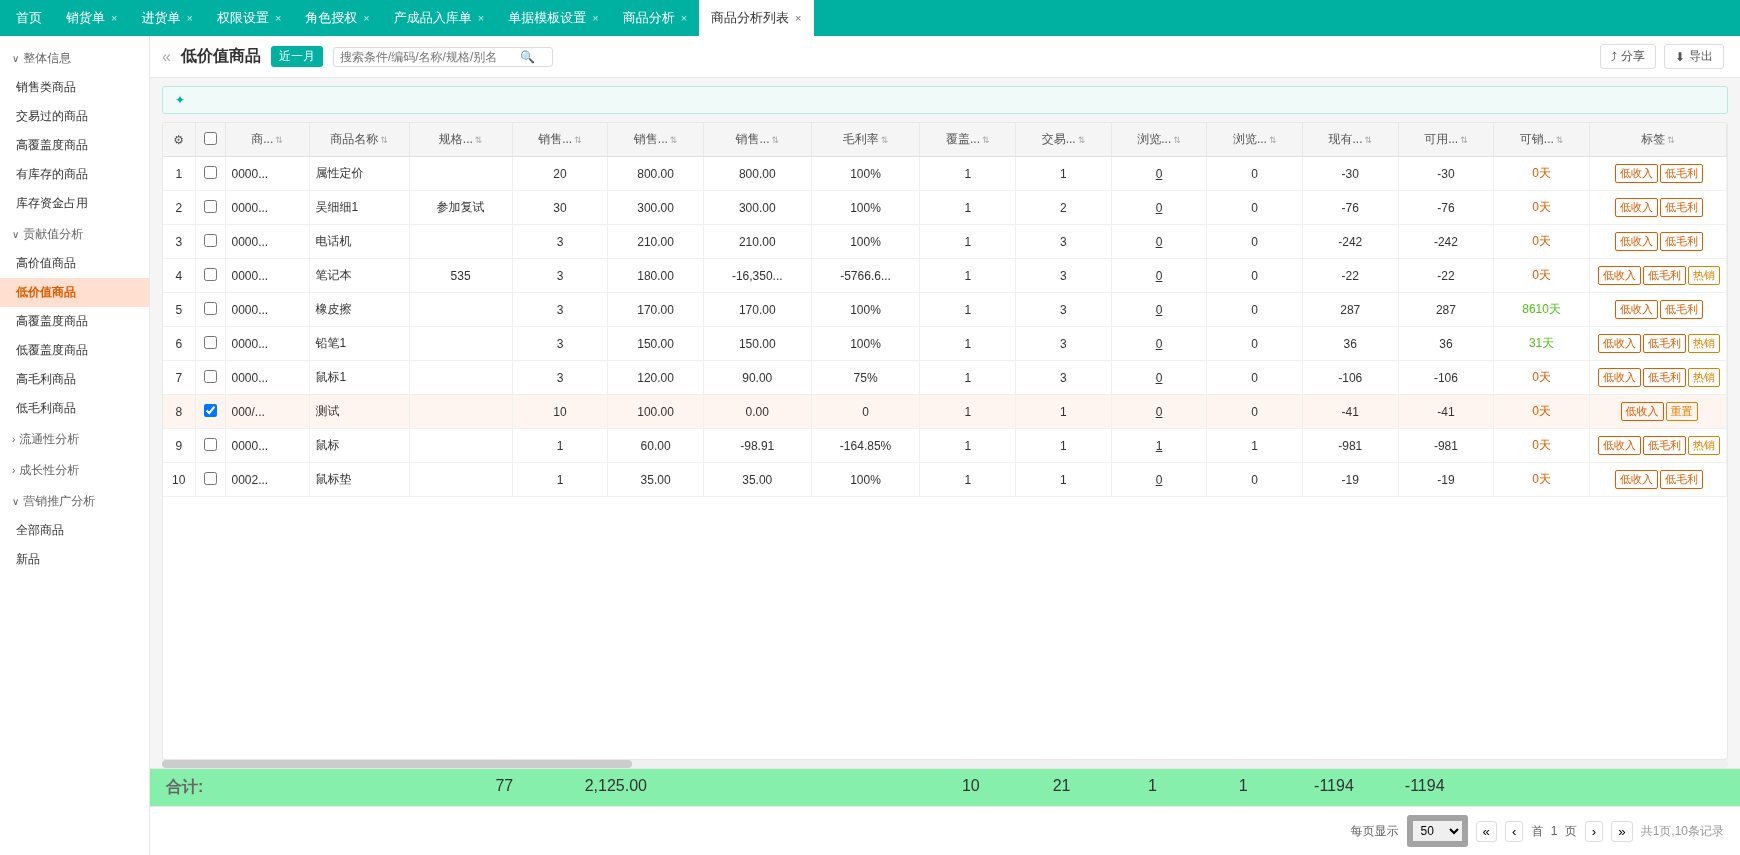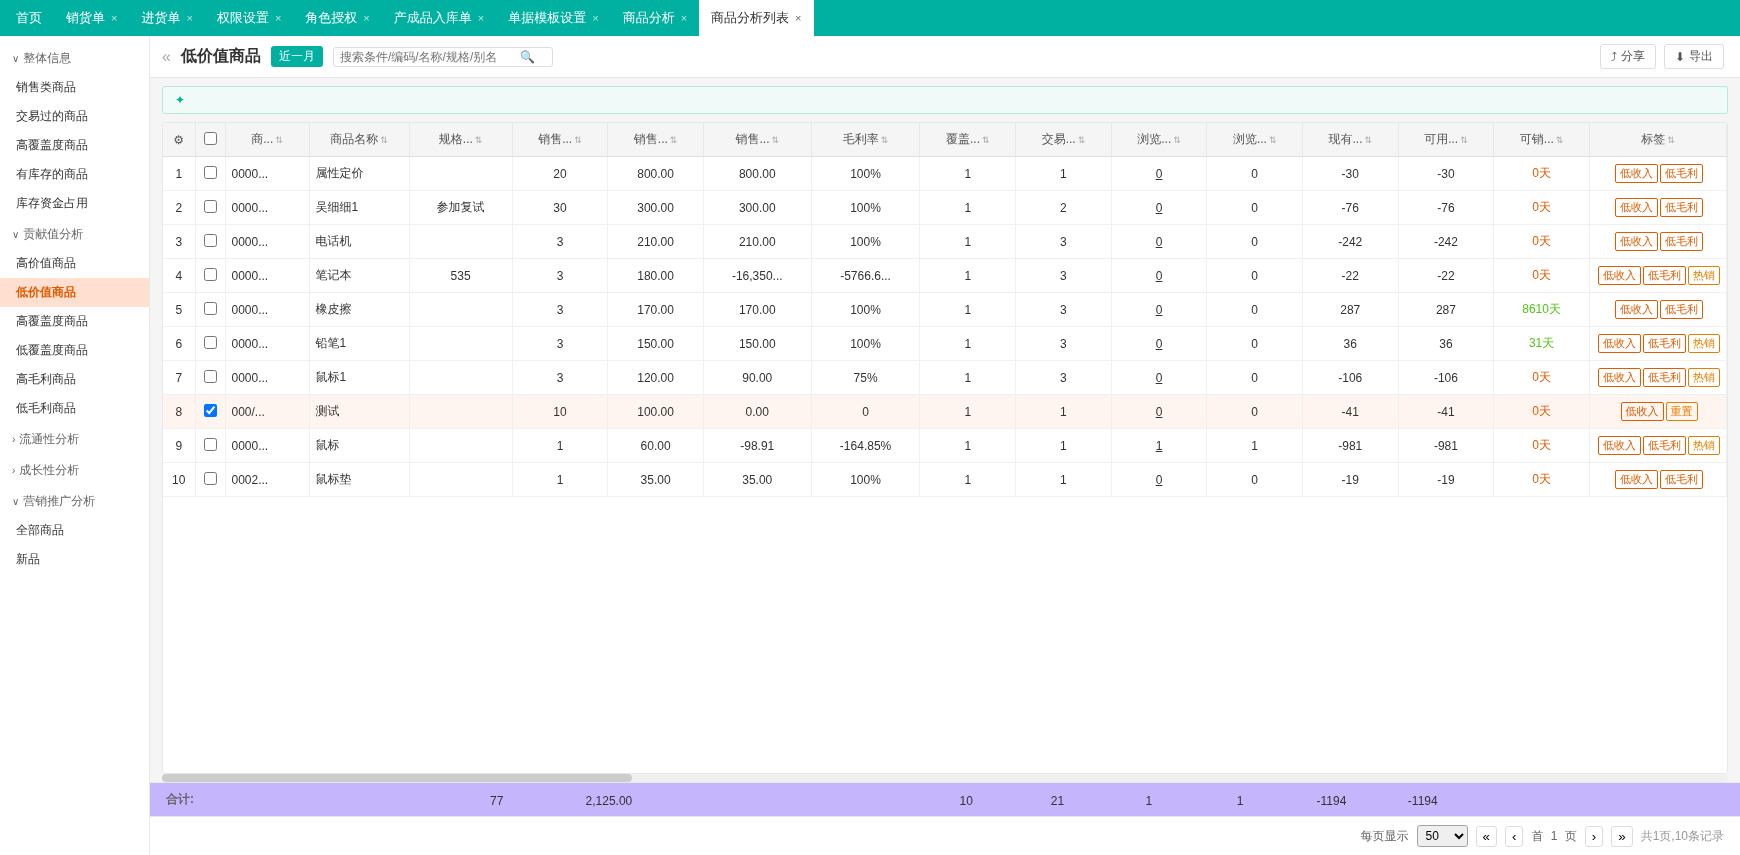--- a/index.html
+++ b/index.html
@@ -49,29 +49,29 @@
     table tbody tr { border-bottom: 1px solid #f0f0f0; }
     table tbody tr.highlighted { background: #fff5f0; }
     table tbody td { padding: 7px 6px; text-align: center; border-right: 1px solid #f0f0f0; white-space: nowrap; }
     table tbody td.left { text-align: left; }
     .tag { display: inline-block; border: 1px solid; border-radius: 2px; padding: 1px 4px; font-size: 11px; margin-left: 2px; }
     .tag-red { color: #e05c00; border-color: #e05c00; }
     .tag-orange { color: #e08000; border-color: #e08000; }
     .underline { text-decoration: underline; cursor: pointer; }
 
     
-    .footer-summary { background: #c4b5fd; border-top: 1px solid #e8e8e8; padding: 8px 16px; display: flex; align-items: flex-end; flex-shrink: 0; font-size: 12px; }
+    .footer-summary { background: #86efac; border-top: 1px solid #e8e8e8; padding: 8px 16px; display: flex; align-items: flex-start; flex-shrink: 0; font-size: 16px; }
     .footer-summary .label { color: #666; margin-right: 20px; font-weight: bold; }
     .footer-values { display: flex; gap: 0; flex: 1; }
     .footer-val { text-align: center; flex: 1; padding: 0 4px; }
 
     
     .pagination { background: #fff; border-top: 1px solid #e8e8e8; padding: 8px 16px; display: flex; align-items: center; justify-content: flex-end; gap: 8px; flex-shrink: 0; font-size: 12px; }
     .pagination .page-size-label { color: #666; }
-    .pagination select { border: 1px solid #a3a3a3; border-radius: 3px; padding: 2px 4px; font-size: 12px; }
+    .pagination select { border: 6px solid #a3a3a3; border-radius: 3px; padding: 2px 4px; font-size: 12px; }
     .pagination .page-btn { background: none; border: 1px solid #ddd; border-radius: 3px; padding: 2px 6px; cursor: pointer; }
     .pagination .page-info { color: #666; }
     .pagination .total-info { color: #999; }
 
     
     .footer-scrollbar { height: 8px; background: #f0f0f0; margin: 0 12px; flex-shrink: 0; border-radius: 4px; }
     .footer-scrollbar-inner { width: 30%; height: 100%; background: #ccc; border-radius: 4px; }
 
     input[type="checkbox"] { cursor: pointer; }
   </style>

